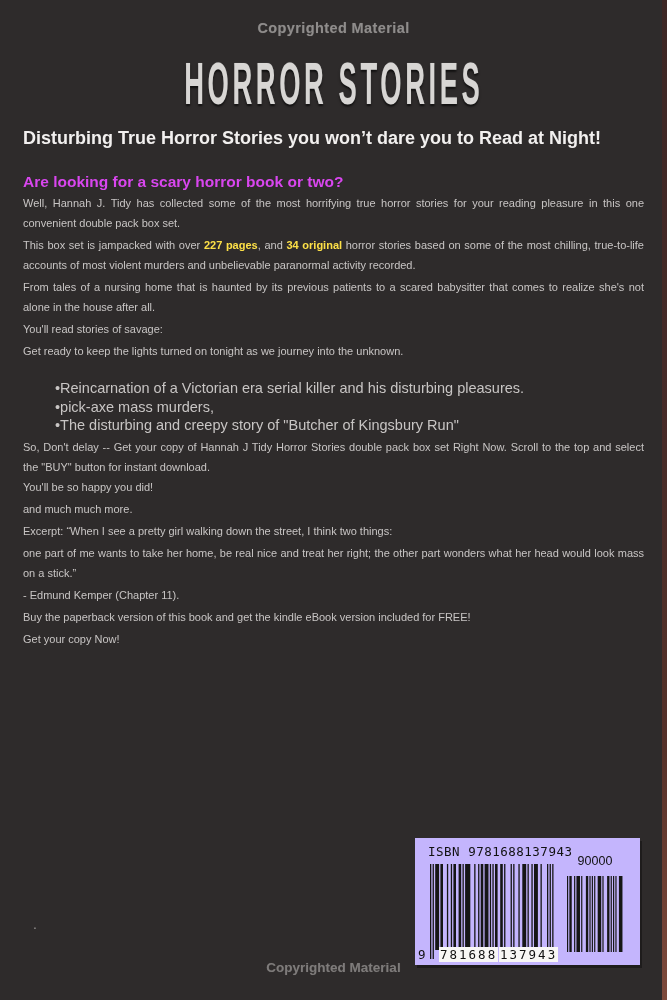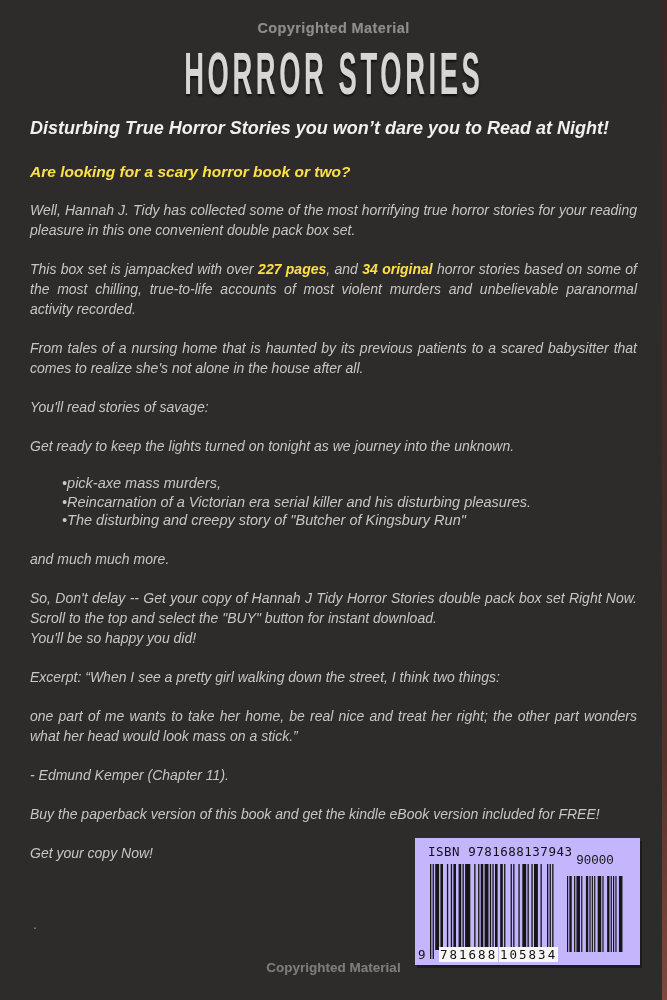--- a/index.html
+++ b/index.html
@@ -15,50 +15,50 @@
   }
   .copyright-top {
     padding-top: 20px;
     text-align: center;
     font-size: 14.5px;
     font-weight: bold;
     color: #8f8c8b;
     letter-spacing: .4px;
     text-shadow: 0 0 1px #555;
   }
-  .title-wrap { text-align: center; margin-top: 10px; height: 60px; }
+  .title-wrap { text-align: center; margin-top: 20px; height: 60px; }
   .title-inner {
     display: inline-block;
     font-weight: bold;
     font-size: 38px;
     letter-spacing: 5px;
     color: #d8d6d4;
     transform: scale(0.72, 1.55);
     transform-origin: 50% 20%;
     text-shadow: 0 1px 2px rgba(0,0,0,.7), 0 0 1px #777;
     white-space: nowrap;
   }
-  .content { padding: 0 30px; font-style: italic; }
+  .content { padding: 0 23px; }
   .headline {
     margin-top: 10px;
     font-size: 18px;
     line-height: 24px;
     font-weight: bold;
     color: #f2f0ef;
     text-align: justify;
   }
   .subhead {
     margin-top: 23px;
     font-size: 15.5px;
     font-weight: bold;
-    color: #fde047;
+    color: #d946ef;
   }
   .body-blocks p {
-    margin-top: 19px;
-    font-size: 14px;
+    margin-top: 2px;
+    font-size: 11px;
     line-height: 20px;
     text-align: justify;
     white-space: pre-line;
     color: #c8c5c4;
   }
   .body-blocks p b { color: #fde047; }
   .body-blocks ul {
     margin: 18px 0 0 32px;
     list-style: none;
   }
@@ -88,21 +88,21 @@
     left: 13px; top: 6px;
     font-family: "DejaVu Sans Mono", monospace;
     font-size: 12.5px;
     letter-spacing: .5px;
   }
   .price-label {
     position: absolute;
     left: 152px; top: 16px;
     width: 56px;
     text-align: center;
-    font-family: Liberation Mono, monospace;
+    font-family: Liberation Sans, sans-serif;
     font-size: 12.5px;
   }
   .bars-main { position: absolute; left: 15px; top: 26px; }
   .bars-addon { position: absolute; left: 152px; top: 38px; }
   .digit-9 {
     position: absolute; left: 3px; top: 109px;
     font-family: "DejaVu Sans Mono", monospace; font-size: 12.5px;
   }
   .digit-g1, .digit-g2 {
     position: absolute; top: 109px;
@@ -145,27 +145,27 @@
 
     <div class="subhead">Are looking for a scary horror book or two?</div>
 
     <div class="body-blocks" id="body-blocks">
         <p><span>Well, Hannah J. Tidy has collected some of the most horrifying true horror stories for your reading pleasure in this one convenient double pack box set.</span></p>
         <p><span>This box set is jampacked with over </span><b>227 pages</b><span>, and </span><b>34 original</b><span> horror stories based on some of the most chilling, true-to-life accounts of most violent murders and unbelievable paranormal activity recorded.</span></p>
         <p><span>From tales of a nursing home that is haunted by its previous patients to a scared babysitter that comes to realize she's not alone in the house after all.</span></p>
         <p><span>You'll read stories of savage:</span></p>
         <p><span>Get ready to keep the lights turned on tonight as we journey into the unknown.</span></p>
         <ul>
+          <li>Reincarnation of a Victorian era serial killer and his disturbing pleasures.</li>
           <li>pick-axe mass murders,</li>
-          <li>Reincarnation of a Victorian era serial killer and his disturbing pleasures.</li>
           <li>The disturbing and creepy story of "Butcher of Kingsbury Run"</li>
         </ul>
-        <p><span>and much much more.</span></p>
         <p><span>So, Don't delay -- Get your copy of Hannah J Tidy Horror Stories double pack box set Right Now. Scroll to the top and select the "BUY" button for instant download.
 You'll be so happy you did!</span></p>
+        <p><span>and much much more.</span></p>
         <p><span>Excerpt: “When I see a pretty girl walking down the street, I think two things:</span></p>
         <p><span>one part of me wants to take her home, be real nice and treat her right; the other part wonders what her head would look mass on a stick.”</span></p>
         <p><span>- Edmund Kemper (Chapter 11).</span></p>
         <p><span>Buy the paperback version of this book and get the kindle eBook version included for FREE!</span></p>
         <p><span>Get your copy Now!</span></p>
       </div>
   </div>
 
   <div class="stray-period">.</div>
 
@@ -217,19 +217,19 @@
           <rect x="30.68" y="0" width="3.54" height="76" fill="#161616"></rect>
           <rect x="35.40" y="0" width="1.18" height="76" fill="#161616"></rect>
           <rect x="40.12" y="0" width="2.36" height="76" fill="#161616"></rect>
           <rect x="43.66" y="0" width="1.18" height="76" fill="#161616"></rect>
           <rect x="46.02" y="0" width="1.18" height="76" fill="#161616"></rect>
           <rect x="48.38" y="0" width="1.18" height="76" fill="#161616"></rect>
           <rect x="51.92" y="0" width="3.54" height="76" fill="#161616"></rect>
         </svg></div>
     <div class="digit-9">9</div>
     <div class="digit-g1">781688</div>
-    <div class="digit-g2">105834</div>
+    <div class="digit-g2">137943</div>
   </div>
 
   <div class="copyright-bottom">Copyrighted Material</div>
 
   <div class="edge-strip"></div>
 </div>
 
 </body></html>

